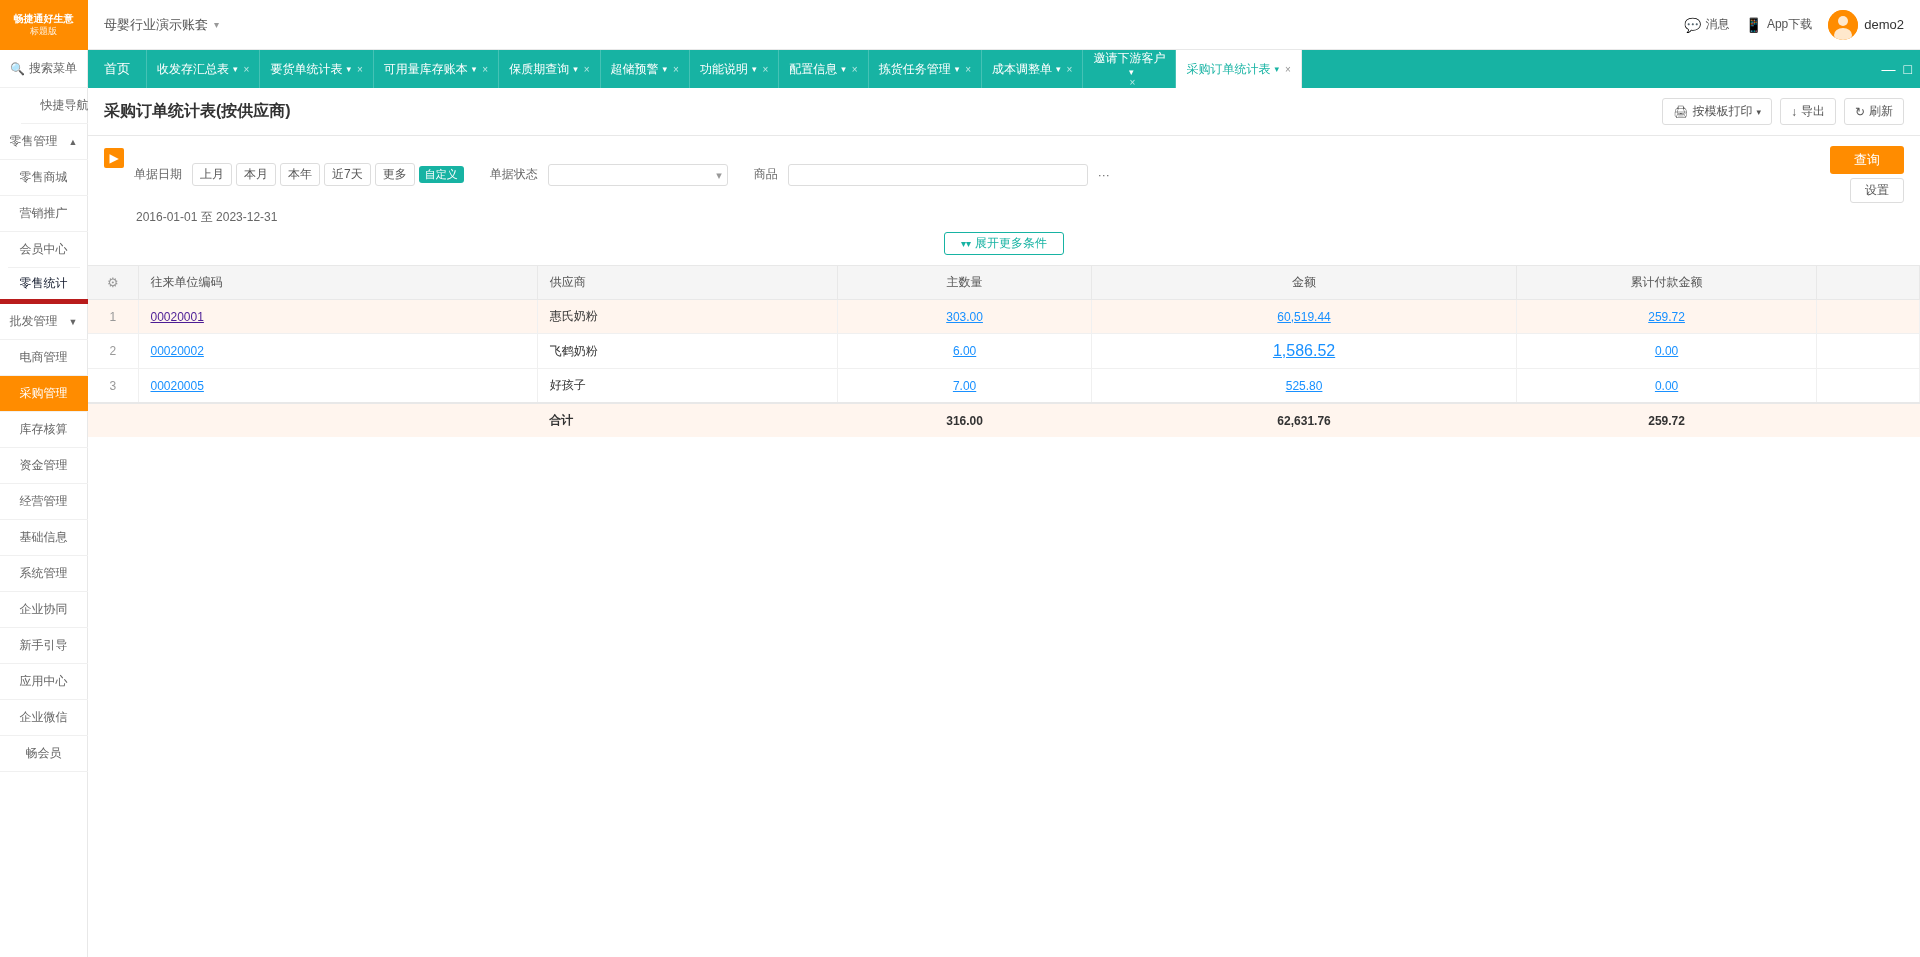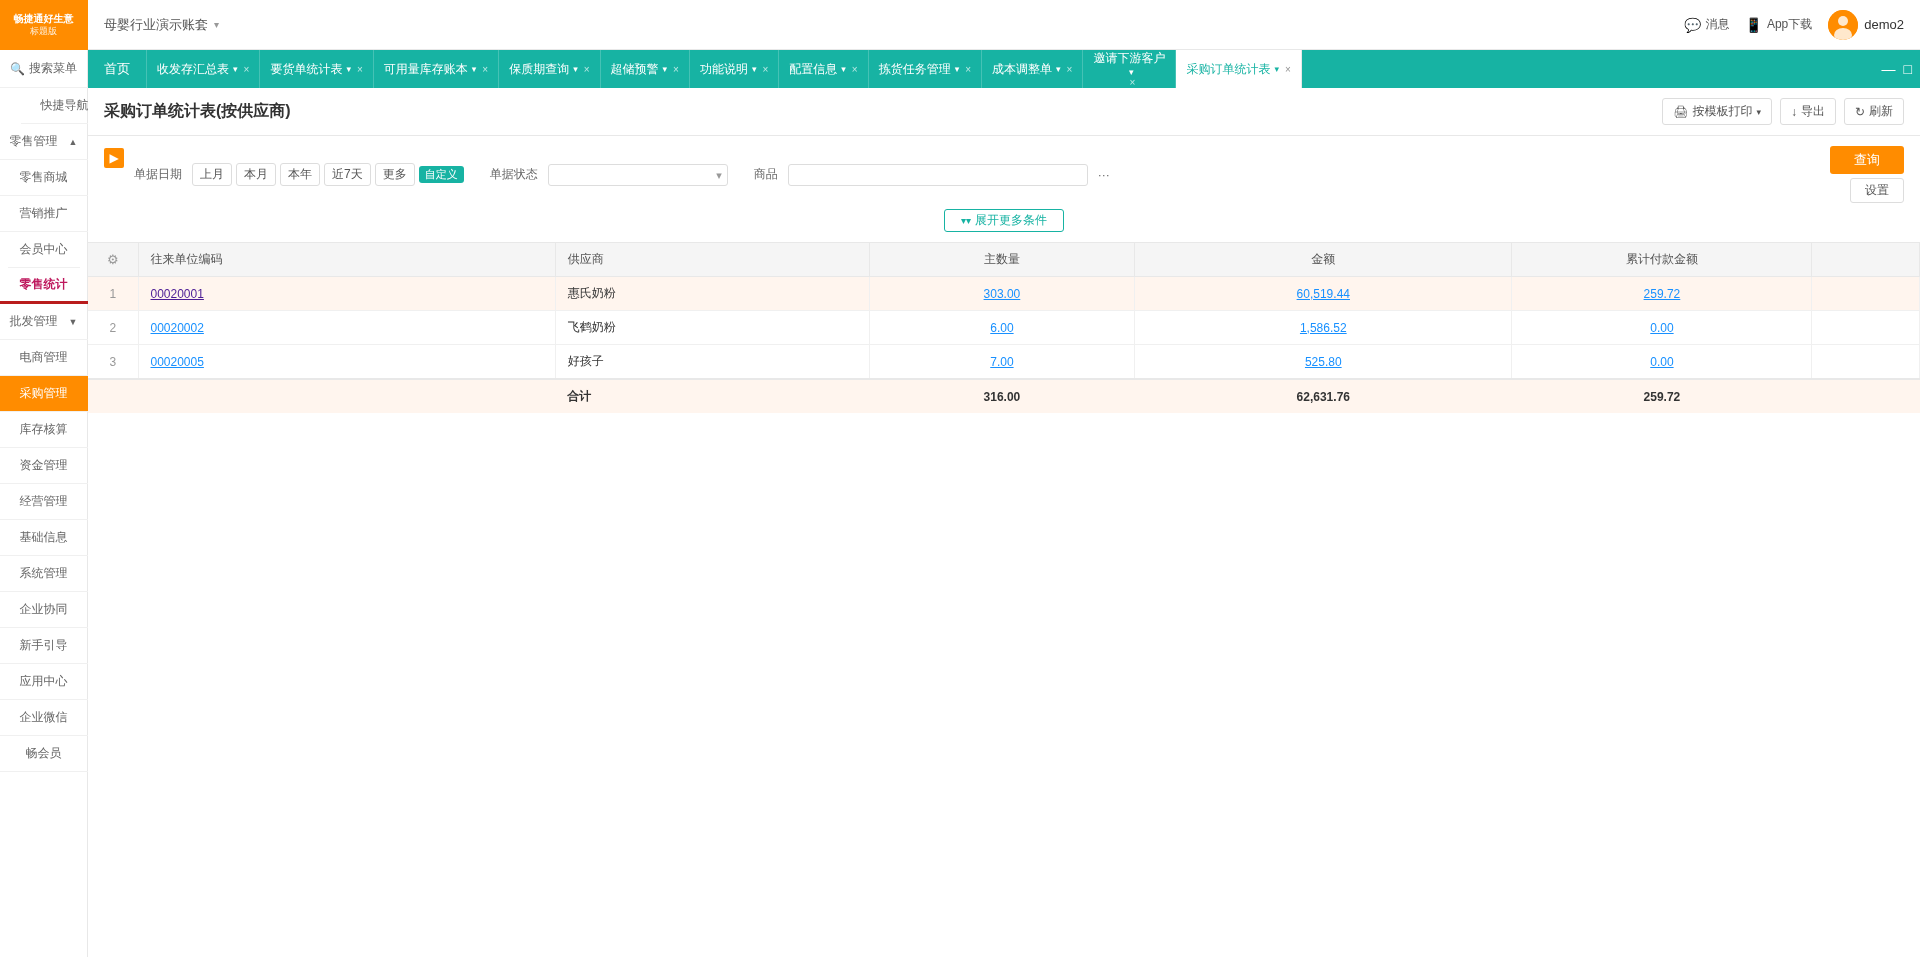--- a/index.html
+++ b/index.html
@@ -49,21 +49,21 @@
     </div>
     <div style="width:88px; height:36px; display:flex; align-items:center; justify-content:center; font-size:12px; color:#666; cursor:pointer; border-bottom:1px solid #f0f0f0;">
       <span>零售商城</span>
     </div>
     <div style="width:88px; height:36px; display:flex; align-items:center; justify-content:center; font-size:12px; color:#666; cursor:pointer; border-bottom:1px solid #f0f0f0;">
       <span>营销推广</span>
     </div>
     <div style="width:72px; height:36px; display:flex; align-items:center; justify-content:center; font-size:12px; color:#666; cursor:pointer; border-bottom:1px solid #f0f0f0;">
       <span>会员中心</span>
     </div>
-    <div style="width:88px; height:36px; display:flex; align-items:center; justify-content:center; font-size:12px; color:#be185d; cursor:pointer; border-bottom:3px solid #b91c1c;font-weight:bold;">
+    <div style="width:88px; height:36px; display:flex; align-items:center; justify-content:center; font-size:12px; color:#0f172a; cursor:pointer; border-bottom:5px solid #b91c1c;">
       <span>零售统计</span>
     </div>
     <div style="width:88px; height:36px; display:flex; align-items:center; justify-content:space-between; padding:0 10px; font-size:12px; color:#666; cursor:pointer; border-bottom:1px solid #f0f0f0;">
       <span>批发管理</span>
       <span style="font-size:9px;">▼</span>
     </div>
     <div style="width:88px; height:36px; display:flex; align-items:center; justify-content:center; font-size:12px; color:#666; cursor:pointer; border-bottom:1px solid #f0f0f0;">
       <span>电商管理</span>
     </div>
     <div style="width:88px; height:36px; display:flex; align-items:center; justify-content:center; font-size:12px; color:white; cursor:pointer; border-bottom:1px solid #f0f0f0; background:#ff8c00;">
@@ -250,20 +250,23 @@
                 <span style="font-size:12px; color:#666; white-space:nowrap; margin-left:16px;">商品</span>
                 <input style="border: 1px solid rgb(221, 221, 221); border-radius: 3px; padding: 3px 8px; font-size: 12px; color: rgb(85, 85, 85); width: 300px;" type="text" value="">
                 <span style="color:#666; font-size:12px; cursor:pointer;">···</span>
 
                 <div style="margin-left:auto; display:flex; flex-direction:column; align-items:flex-end; gap:4px;">
                   <button style="background:#ff8c00; color:white; border:none; border-radius:3px; padding:5px 24px; font-size:13px; cursor:pointer;">查询</button>
                   <button style="background:#fff; border:1px solid #ddd; border-radius:3px; padding:3px 14px; font-size:12px; cursor:pointer; color:#555;">设置</button>
                 </div>
               </div>
 
+              <div style="display:flex; align-items:center; gap:4px; padding-left:2px;">
+                <span style="font-size:12px; color:#666;">2016-01-01 至 2023-12-31</span>
+              </div>
             </div>
           </div>
 
           <div style="display:flex; justify-content:center; margin-top:6px;">
             <button style="color:#17b3a3; font-size:12px; cursor:pointer; border:1px solid #17b3a3; border-radius:3px; padding:2px 16px; background:#fff; display:flex; align-items:center; gap:4px;">
               <span style="font-size:10px;">▾▾</span>
               <span>展开更多条件</span>
             </button>
           </div>
         </div>
@@ -293,21 +296,21 @@
                 <td style="padding:8px 12px; font-size:12px; color:#1890ff; text-decoration:underline; cursor:pointer; text-align:center; border-right:1px solid #f0f0f0;">60,519.44</td>
                 <td style="padding:8px 12px; font-size:12px; color:#1890ff; text-decoration:underline; cursor:pointer; text-align:center; border-right:1px solid #f0f0f0;">259.72</td>
                 <td style="padding:8px 12px;"></td>
               </tr>
 
               <tr style="background:#fff; border-bottom:1px solid #f0f0f0;">
                 <td style="padding:8px 12px; font-size:12px; color:#999; text-align:center; border-right:1px solid #f0f0f0;">2</td>
                 <td style="padding:8px 12px; font-size:12px; color:#1890ff; text-decoration:underline; cursor:pointer; border-right:1px solid #f0f0f0;">00020002</td>
                 <td style="padding:8px 12px; font-size:12px; color:#333; border-right:1px solid #f0f0f0;">飞鹤奶粉</td>
                 <td style="padding:8px 12px; font-size:12px; color:#1890ff; text-decoration:underline; cursor:pointer; text-align:center; border-right:1px solid #f0f0f0;">6.00</td>
-                <td style="padding:8px 20px; font-size:12px; color:#1890ff; text-decoration:underline; cursor:pointer; text-align:center; border-right:1px solid #f0f0f0;">1,586.52</td>
+                <td style="padding:8px 20px; font-size:16px; color:#1890ff; text-decoration:underline; cursor:pointer; text-align:center; border-right:1px solid #f0f0f0;">1,586.52</td>
                 <td style="padding:8px 12px; font-size:12px; color:#1890ff; text-decoration:underline; cursor:pointer; text-align:center; border-right:1px solid #f0f0f0;">0.00</td>
                 <td style="padding:8px 12px;"></td>
               </tr>
 
               <tr style="background:#fff; border-bottom:1px solid #f0f0f0;">
                 <td style="padding:8px 12px; font-size:12px; color:#999; text-align:center; border-right:1px solid #f0f0f0;">3</td>
                 <td style="padding:8px 12px; font-size:12px; color:#1890ff; text-decoration:underline; cursor:pointer; border-right:1px solid #f0f0f0;">00020005</td>
                 <td style="padding:8px 12px; font-size:12px; color:#333; border-right:1px solid #f0f0f0;">好孩子</td>
                 <td style="padding:8px 12px; font-size:12px; color:#1890ff; text-decoration:underline; cursor:pointer; text-align:center; border-right:1px solid #f0f0f0;">7.00</td>
                 <td style="padding:8px 12px; font-size:12px; color:#1890ff; text-decoration:underline; cursor:pointer; text-align:center; border-right:1px solid #f0f0f0;">525.80</td>

